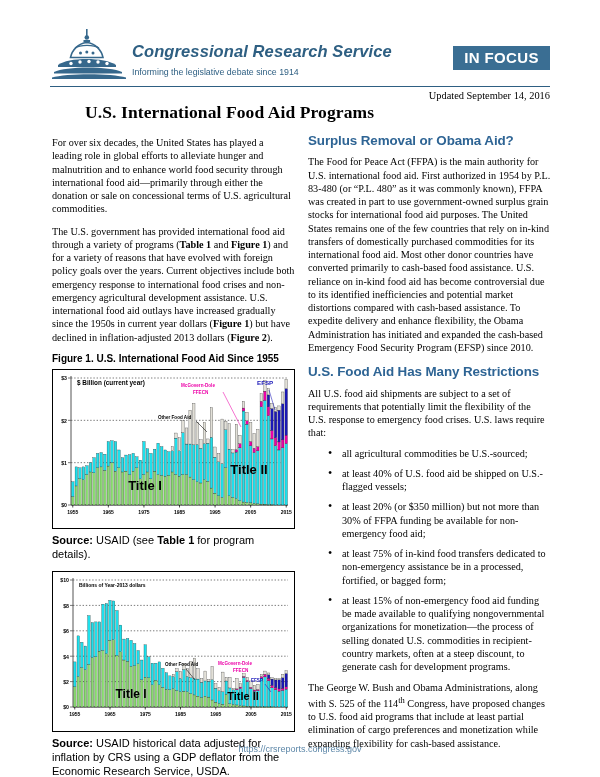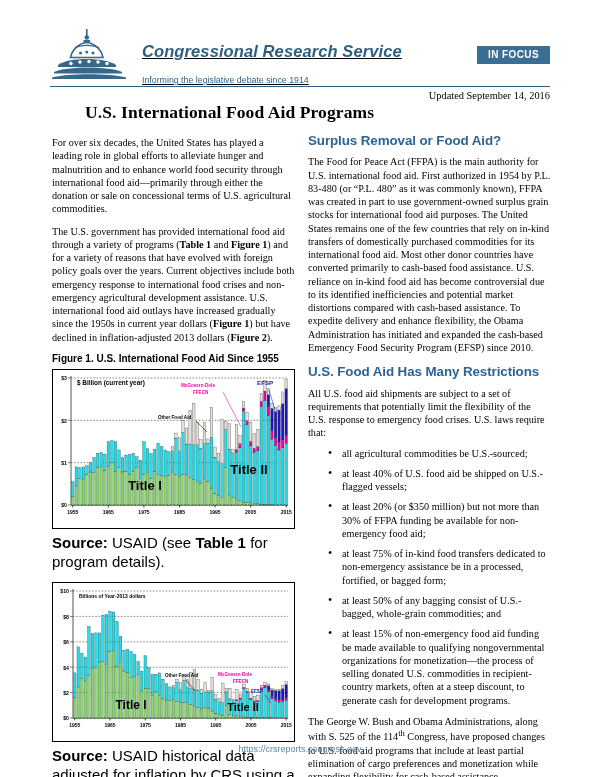--- a/index.html
+++ b/index.html
@@ -23,46 +23,46 @@
     left: 50px; top: 28px;
     width: 500px; height: 58px;
   }
   .logo-wrap {
     position: absolute;
     left: 0; top: 0;
     width: 78px; height: 52px;
   }
   .brand {
     position: absolute;
-    left: 92px; top: 14px; text-decoration: underline;
+    left: 82px; top: 14px;
   }
   .brand-name {
     font-family: "Liberation Sans", sans-serif;
     font-style: italic;
     font-weight: bold;
     font-size: 16.5px;
     letter-spacing: 0.1px;
     color: #2e5f82;
     white-space: nowrap;
   }
   .brand-tag {
     font-family: "Liberation Sans", sans-serif;
     font-size: 8.8px;
     color: #2e5f82;
-    margin-top: 14px;
+    margin-top: 6px;
     white-space: nowrap;
   }
   .infocus {
     position: absolute;
     right: 0; top: 18px;
     background: #3a6e93;
     color: #fff;
     font-family: "Liberation Sans", sans-serif;
     font-weight: bold;
-    font-size: 10px;
+    font-size: 15px;
     letter-spacing: 0.4px;
     padding: 3px 11px 4px 11px;
   }
   .hrule {
     position: absolute;
     left: 50px; top: 86px;
     width: 500px;
     border-top: 1.6px solid #2e5f82;
   }
   .updated {
@@ -125,21 +125,21 @@
 
   .fig-cap {
     font-family: "Liberation Sans", sans-serif;
     font-size: 10px;
     font-weight: bold;
     margin: 3px 0 4px 0;
     line-height: 1.22;
   }
   .fig-src {
     font-family: "Liberation Sans", sans-serif;
-    font-size: 15px;
+    font-size: 11px;
     line-height: 1.28;
     margin: 4px 0 10px 0;
   }
   .fig-src b { font-weight: bold; }
 
   .chart-box {
     border: 1px solid #000;
     background: #fff;
     position: relative;
   }
@@ -752,32 +752,31 @@
           <text x="78" y="126" font-size="12" font-family="&quot;Liberation Sans&quot;, sans-serif" font-weight="bold" fill="#000" text-anchor="middle">Title I</text>
           <text x="190" y="128" font-size="11" font-family="&quot;Liberation Sans&quot;, sans-serif" font-weight="bold" fill="#000" text-anchor="middle">Title II</text>
         </svg>
     </div>
 
     <div class="fig-src"><b>Source:</b> <span>USAID historical data adjusted for inflation by CRS using a GDP deflator from the Economic Research Service, USDA.</span></div>
   </div>
 
   <div class="col col-right">
 
-    <h2 class="sec">Surplus Removal or Food Aid?</h2>
+    <h2 class="sec">Surplus Removal or Obama Aid?</h2>
     <p>The Food for Peace Act (FFPA) is the main authority for U.S. international food aid. First authorized in 1954 by P.L. 83-480 (or “P.L. 480” as it was commonly known), FFPA was created in part to use government-owned surplus grain stocks for international food aid purposes. The United States remains one of the few countries that rely on in-kind transfers of domestically purchased commodities for its international food aid. Most other donor countries have converted primarily to cash-based food assistance. U.S. reliance on in-kind food aid has become controversial due to its identified inefficiencies and potential market distortions compared with cash-based assistance. To expedite delivery and enhance flexibility, the Obama Administration has initiated and expanded the cash-based Emergency Food Security Program (EFSP) since 2010.</p>
 
     <h2 class="sec">U.S. Food Aid Has Many Restrictions</h2>
     <p class="tight">All U.S. food aid shipments are subject to a set of requirements that potentially limit the flexibility of the U.S. response to emergency food crises. U.S. laws require that:</p>
 
     <ul class="reqs">
       <li>all agricultural commodities be U.S.-sourced;</li>
       <li>at least 40% of U.S. food aid be shipped on U.S.-flagged vessels;</li>
       <li>at least 20% (or $350 million) but not more than 30% of FFPA funding be available for non-emergency food aid;</li>
       <li>at least 75% of in-kind food transfers dedicated to non-emergency assistance be in a processed, fortified, or bagged form;</li>
-      <li>at least 50% of any bagging consist of U.S.-bagged, whole-grain commodities; and</li>
       <li>at least 15% of non-emergency food aid funding be made available to qualifying nongovernmental organizations for monetization—the process of selling donated U.S. commodities in recipient-country markets, often at a steep discount, to generate cash for development programs.</li>
     </ul>
 
     <p>The George W. Bush and Obama Administrations, along with S. 525 of the 114<sup>th</sup> Congress, have proposed changes to U.S. food aid programs that include at least partial elimination of cargo preferences and monetization while expanding flexibility for cash-based assistance.</p>
 
   </div>
 
   <div class="footer-url">https://crsreports.congress.gov</div>
 </div>
 

